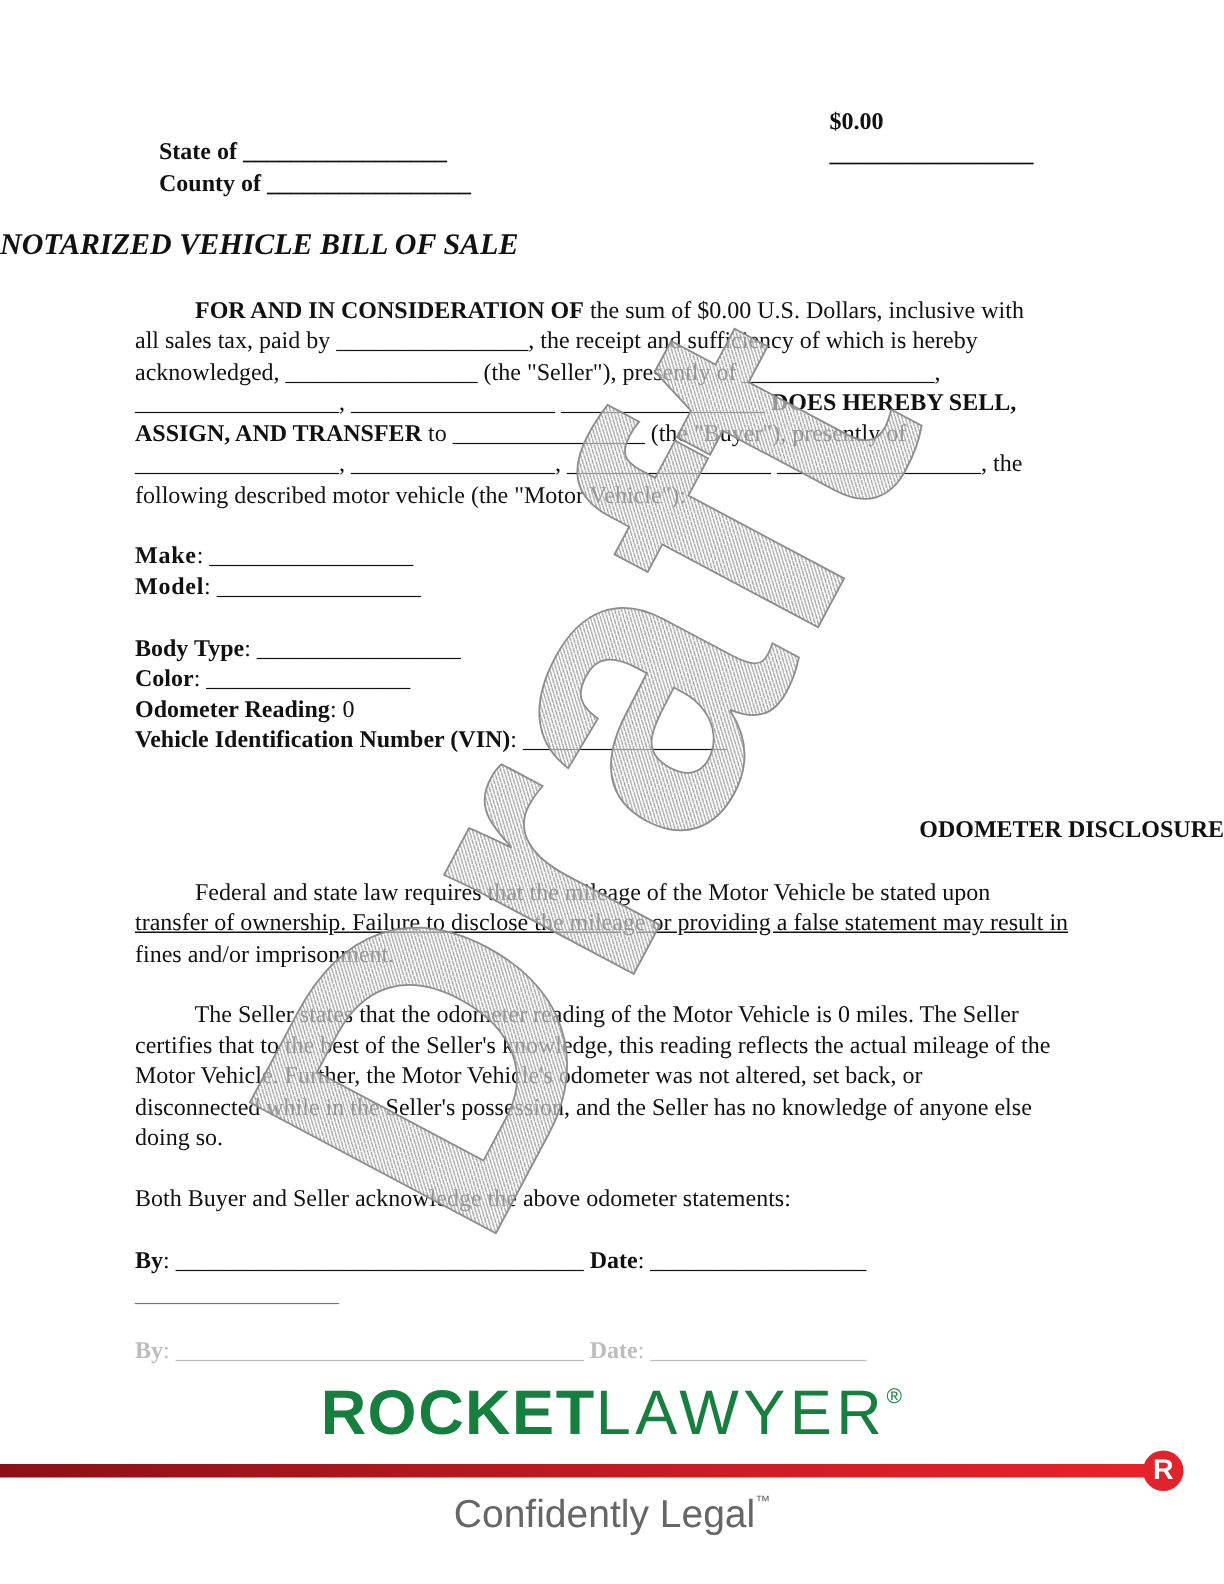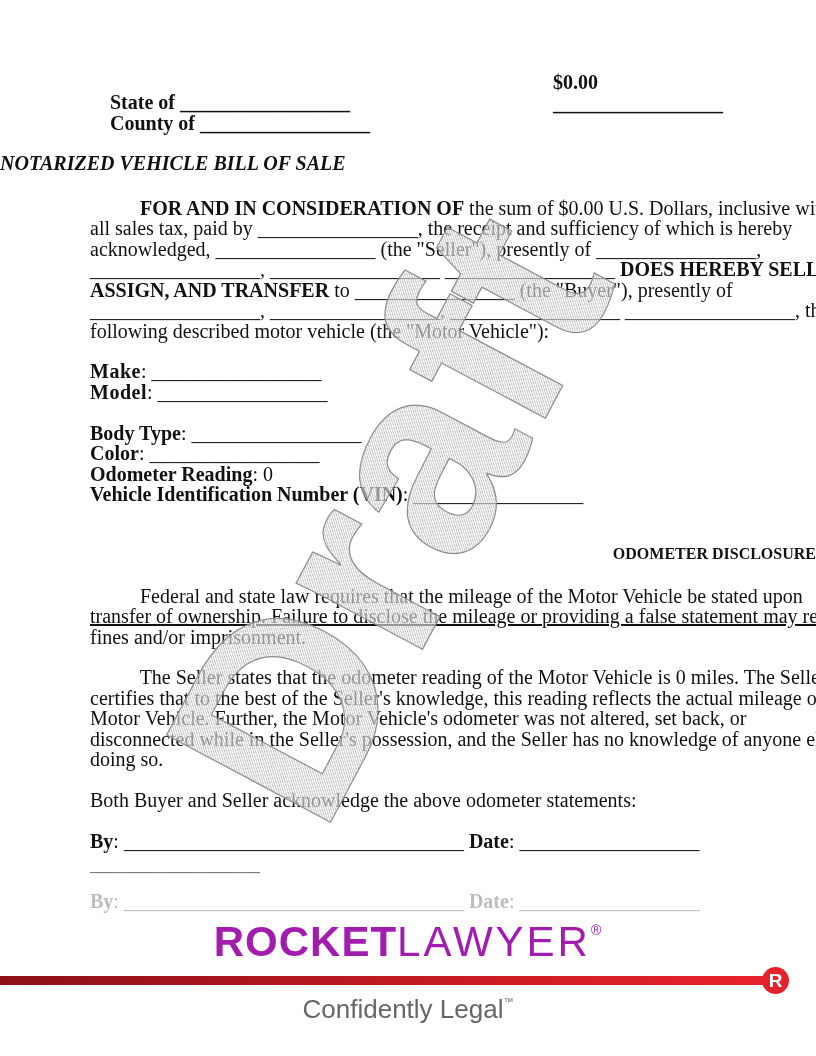--- a/index.html
+++ b/index.html
@@ -1,28 +1,28 @@
 <!DOCTYPE html>
 <html><head>
 <meta charset="utf-8">
 <style>
   html, body { margin:0; padding:0; background:#ffffff; }
   body { width:816px; height:1056px; position:relative; overflow:hidden;
          font-family:"Liberation Serif", serif; color:#111; }
   .page { position:absolute; left:0; top:0; width:816px; height:1056px; }
-  .line { position:absolute; font-size:20px; line-height:20px; white-space:pre; }
+  .line { position:absolute; font-size:16px; line-height:20px; white-space:pre; }
   .b { font-weight:bold; }
   .wide { letter-spacing:0.5px; }
   .title { position:absolute; left:0; width:813px; top:152px; text-align:left;
            font-size:20px; font-weight:bold; font-style:italic; }
   .center { position:absolute; left:0; width:816px; text-align:right; font-size:16px; font-weight:bold; }
   .faded { color:#bdbdbd; }
   .watermark { position:absolute; left:0; top:0; width:816px; height:1056px; pointer-events:none; }
   .logo { position:absolute; left:0; width:816px; top:918px; text-align:center;
-          font-family:"Liberation Sans", sans-serif; font-size:42px; color:#a21caf; letter-spacing:1px; }
+          font-family:"Liberation Sans", sans-serif; font-size:42px; color:#15803d; letter-spacing:1px; }
   .logo .rocket { font-weight:bold; }
   .logo .lawyer { font-weight:normal; letter-spacing:3px; }
   .logo sup { font-size:14px; vertical-align:top; position:relative; top:4px; }
   .bar { position:absolute; left:0; top:976px; width:768px; height:9px;
          background:linear-gradient(90deg,#8b1016,#c81c24 60%,#e8222a); }
   .rbadge { position:absolute; left:762px; top:967px; width:27px; height:27px; border-radius:50%;
             background:#e3232b; color:#fff; font-family:"Liberation Sans",sans-serif; font-weight:bold;
             font-size:19px; line-height:27px; text-align:center; }
   .tagline { position:absolute; left:0; width:816px; top:994px; text-align:center;
              font-family:"Liberation Sans", sans-serif; font-size:26px; color:#666; }

